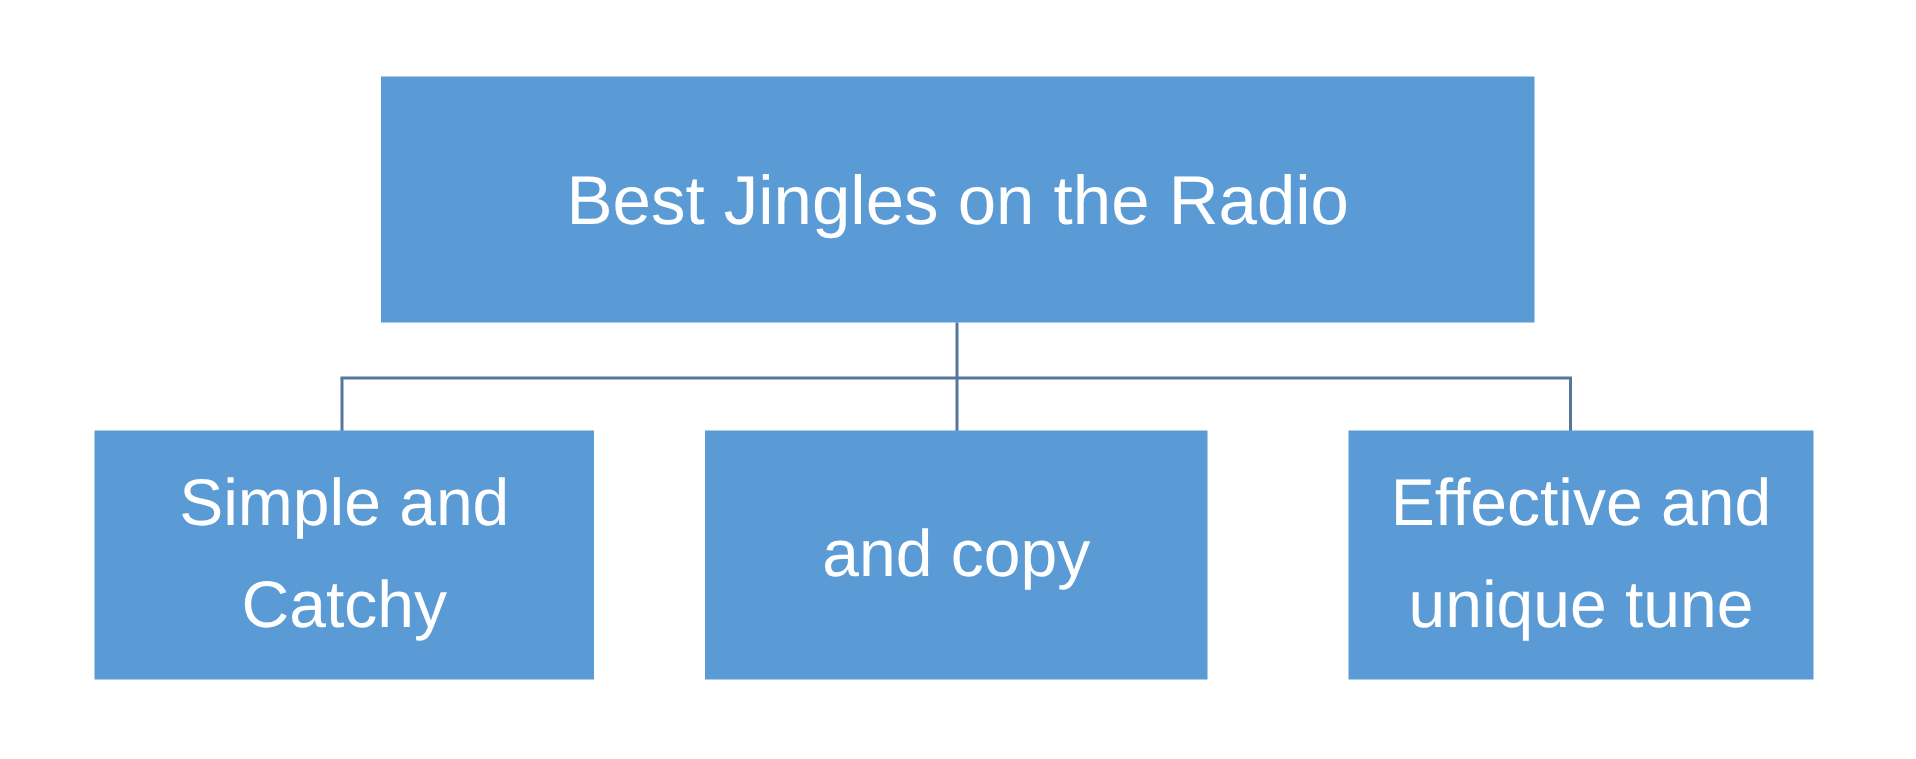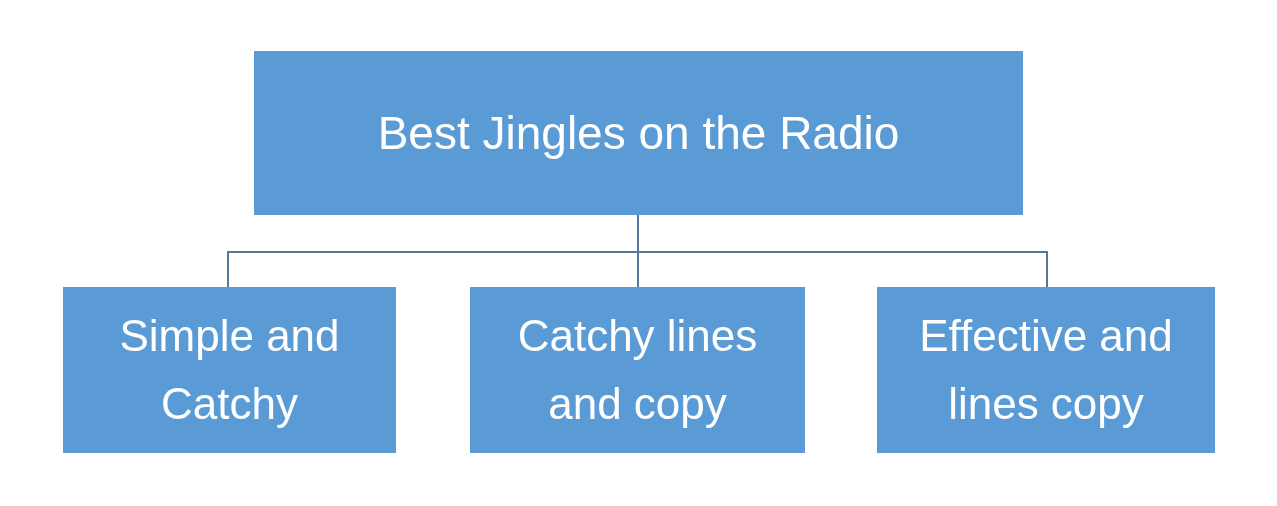--- a/index.html
+++ b/index.html
@@ -34,21 +34,21 @@
     font-size: 46px;
   }
   .node-child {
     top: 287px;
     height: 166px;
     font-size: 44px;
     line-height: 68px;
   }
   .node-child-1 { left: 63px;  width: 333px; }
   .node-child-2 { left: 470px; width: 335px; }
-  .node-child-3 { left: 877px; width: 338px; }
+  .node-child-3 { left: 899px; width: 310px; }
   .node-line {
     display: block;
     white-space: nowrap;
   }
   .connector {
     position: absolute;
     background: #54789B;
   }
   .conn-stub   { left: 637px;  top: 215px; width: 2px;   height: 37px; }
   .conn-hline  { left: 227px;  top: 251px; width: 821px; height: 2px;  }
@@ -70,22 +70,21 @@
   <div class="connector conn-drop-1" style="background-color: rgb(84, 120, 155);"></div>
   <div class="connector conn-drop-2" style="background-color: rgb(84, 120, 155);"></div>
   <div class="connector conn-drop-3" style="background-color: rgb(84, 120, 155);"></div>
 
   <div class="node node-child node-child-1" style="background-color: rgb(91, 155, 213); color: rgb(255, 255, 255);">
     <span class="node-line">Simple and</span>
     <span class="node-line">Catchy</span>
   </div>
 
   <div class="node node-child node-child-2" style="background-color: rgb(91, 155, 213); color: rgb(255, 255, 255);">
-    <span class="node-line">Catchy lines</span>
     <span class="node-line">and copy</span>
   </div>
 
   <div class="node node-child node-child-3" style="background-color: rgb(91, 155, 213); color: rgb(255, 255, 255);">
     <span class="node-line">Effective and</span>
-    <span class="node-line">lines copy</span>
+    <span class="node-line">unique tune</span>
   </div>
 
 </div>
 
 </body></html>

